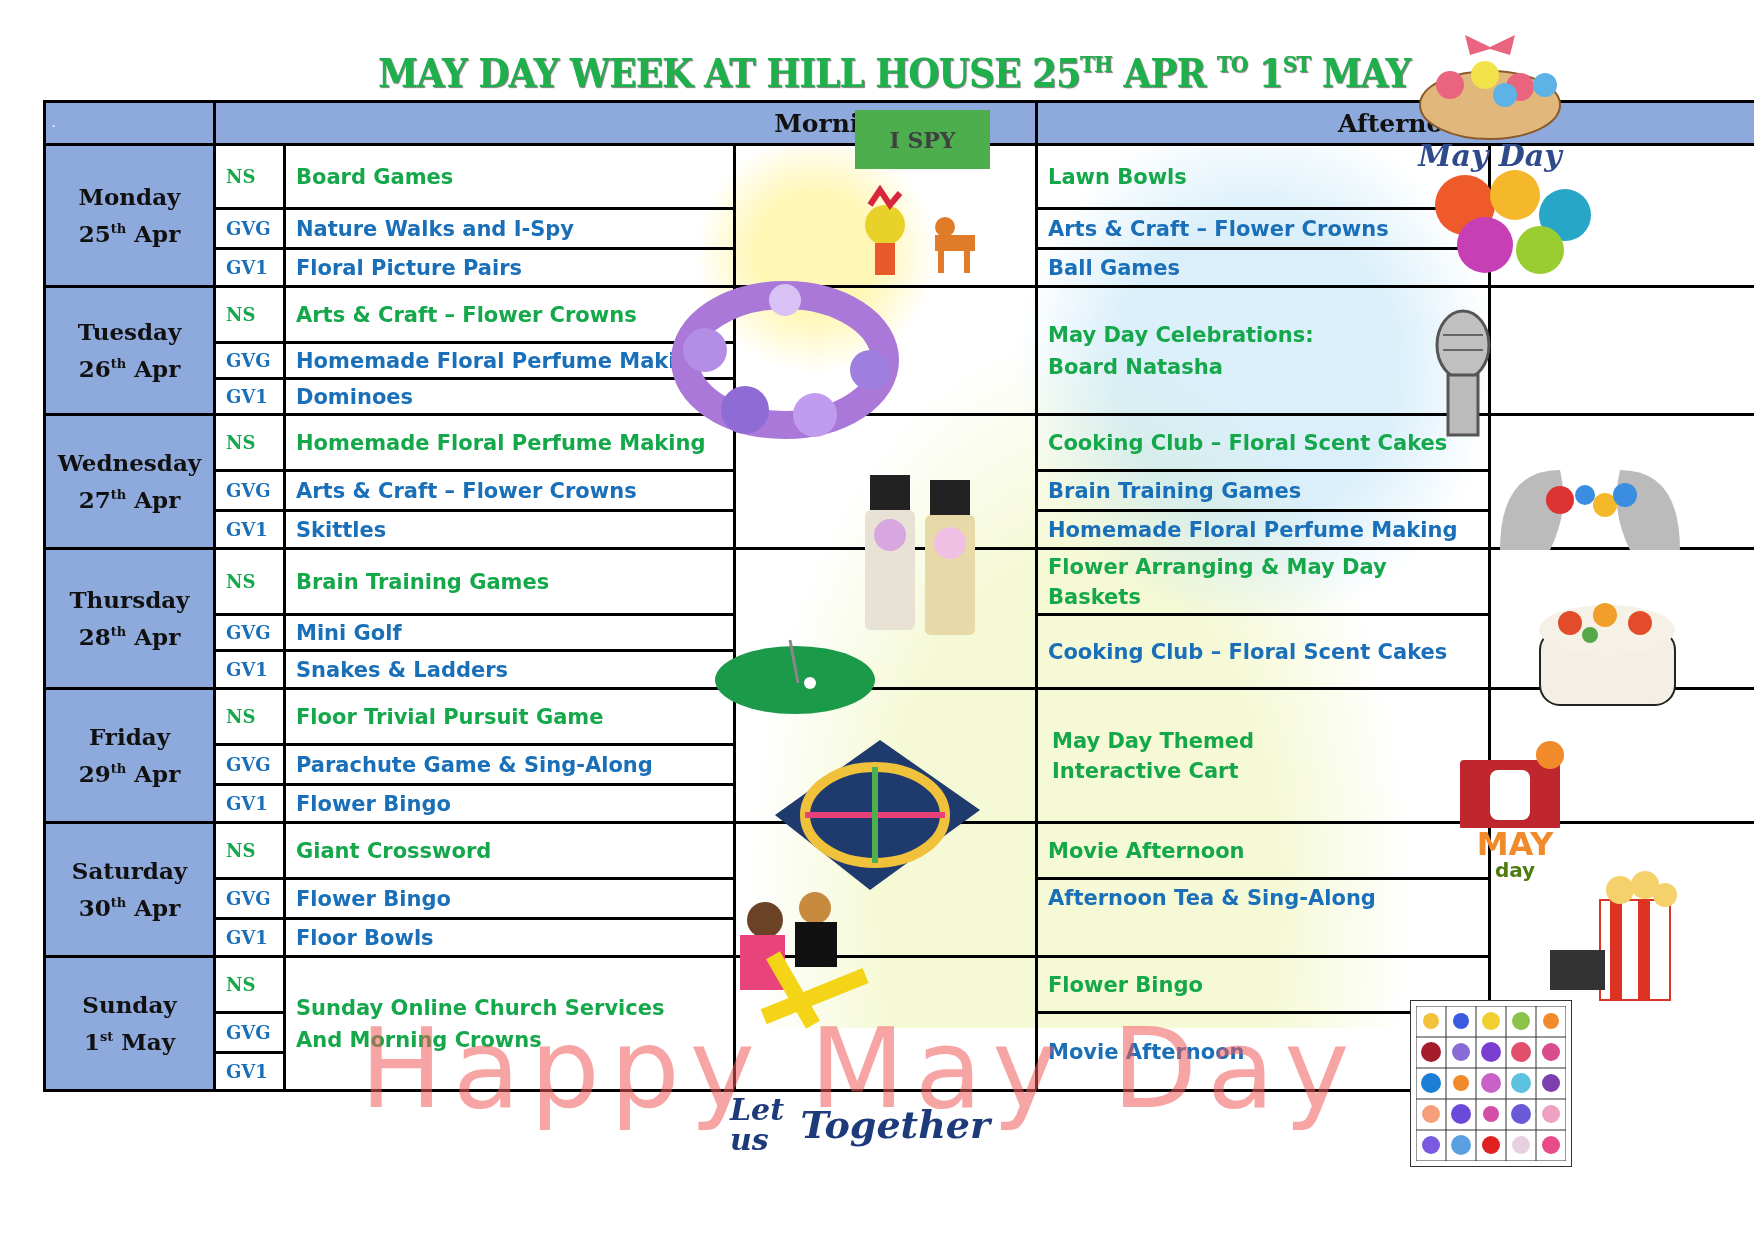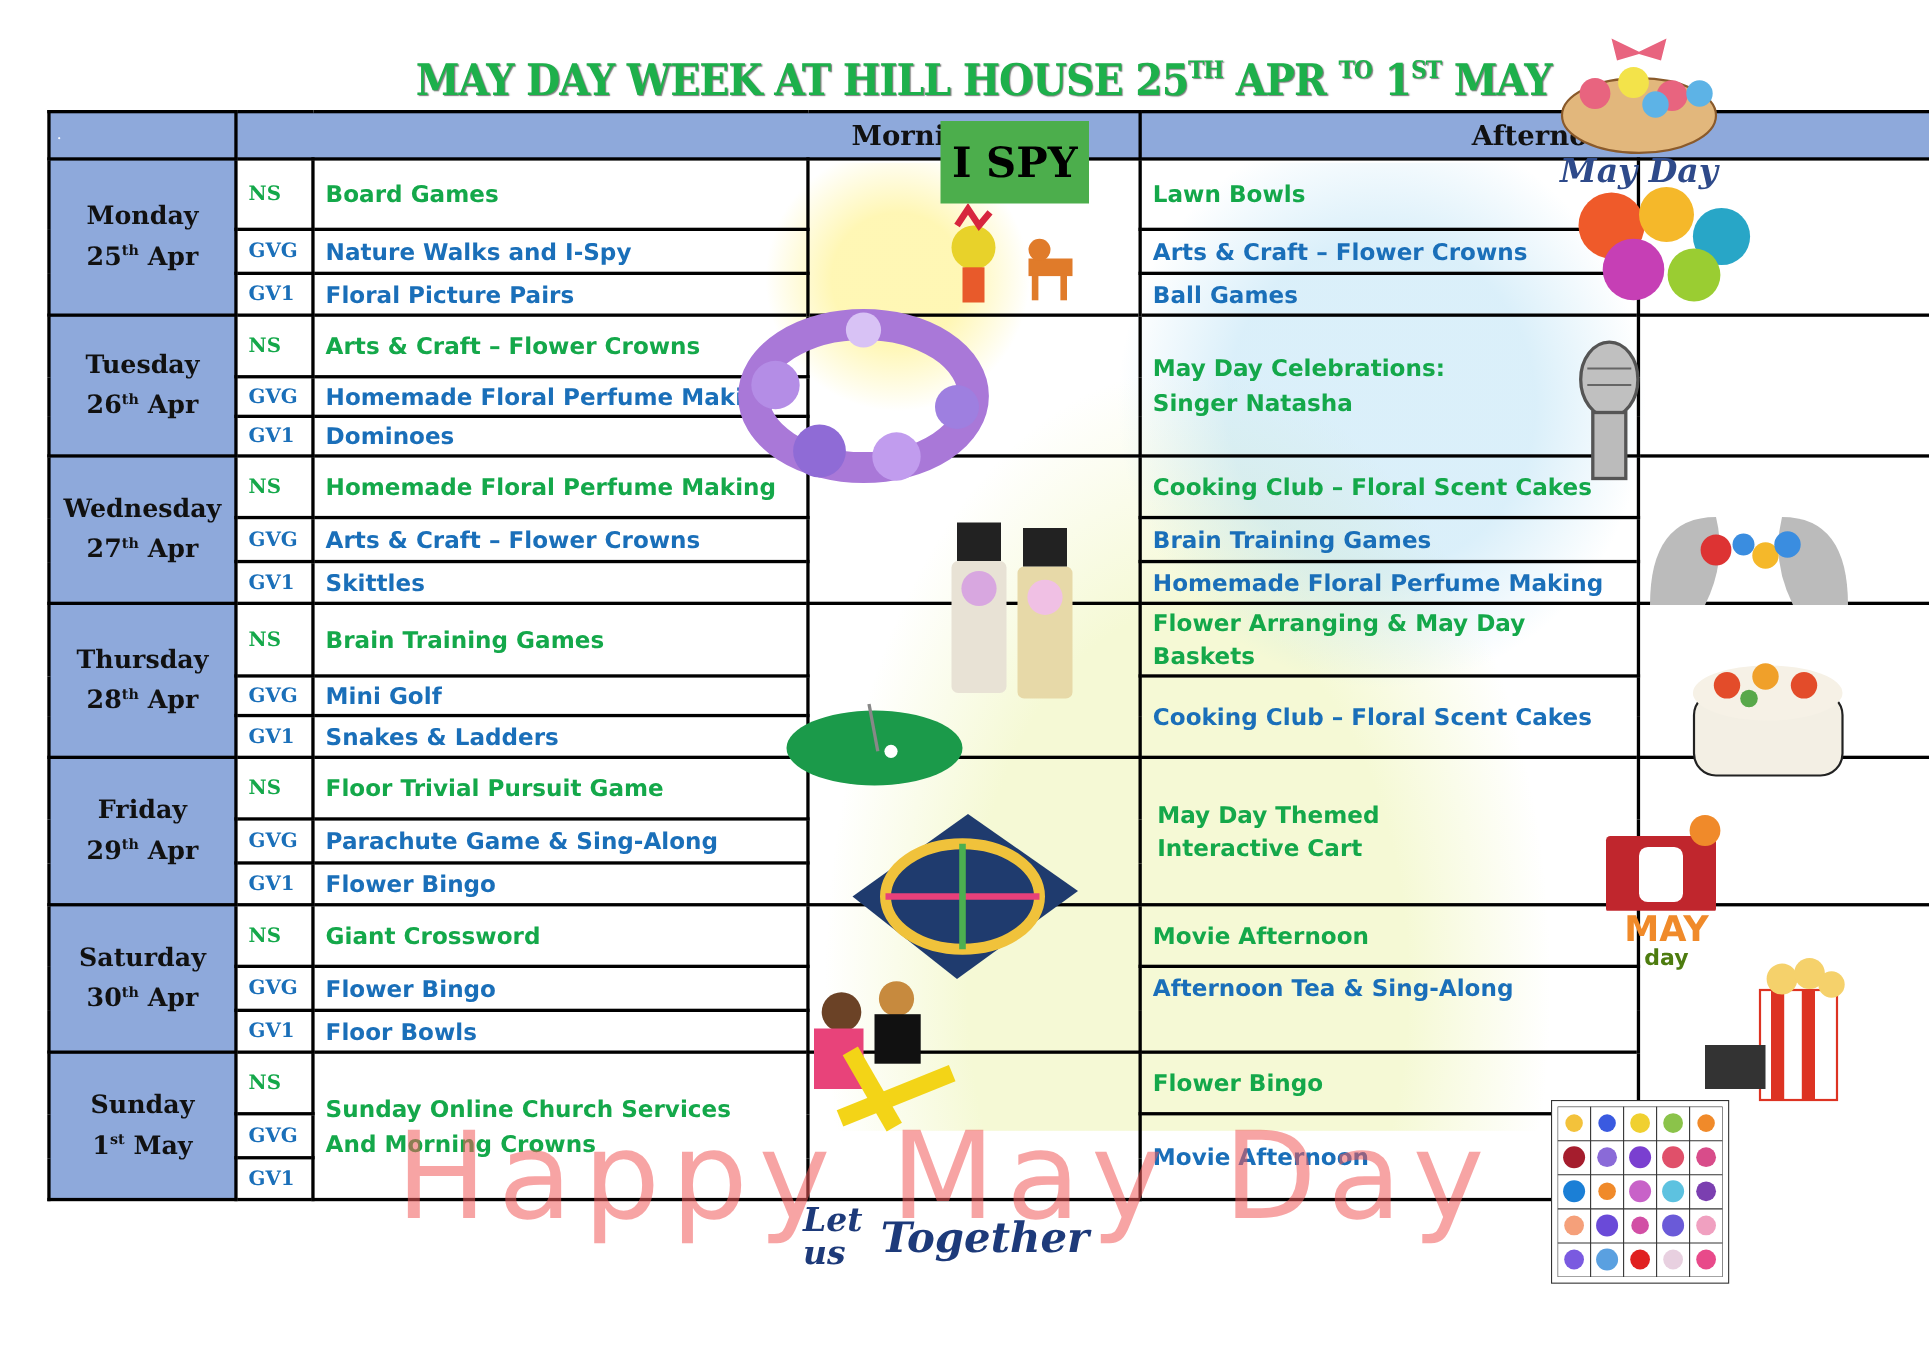--- a/index.html
+++ b/index.html
@@ -80,21 +80,21 @@
     <td class="grp blue">GV1</td>
     <td class="act blue">Floral Picture Pairs</td>
     <td class="act blue">Ball Games</td>
   </tr>
 
   <tr style="height:56px">
     <td class="day" rowspan="3"><span>Tuesday</span><br><span>26</span><sup>th</sup><span> Apr</span></td>
     <td class="grp green">NS</td>
     <td class="act green">Arts &amp; Craft – Flower Crowns</td>
     <td rowspan="3"></td>
-    <td class="act green" rowspan="3" style="line-height:32px"><span>May Day Celebrations:</span><br><span>Singer Natasha</span></td>
+    <td class="act green" rowspan="3" style="line-height:32px"><span>May Day Celebrations:</span><br><span>Board Natasha</span></td>
     <td rowspan="3"></td>
   </tr>
   <tr style="height:36px">
     <td class="grp blue">GVG</td>
     <td class="act blue">Homemade Floral Perfume Making</td>
   </tr>
   <tr style="height:36px">
     <td class="grp blue">GV1</td>
     <td class="act blue">Dominoes</td>
   </tr>
@@ -184,21 +184,21 @@
     <td class="act blue" rowspan="2">Movie Afternoon</td>
   </tr>
   <tr style="height:38px">
     <td class="grp blue">GV1</td>
   </tr>
 </tbody>
   </table>
 
 <div class="happy">Happy May Day</div>
 
-<div class="pic" style="left:855px;top:110px;width:135px;height:75px;background:#4cae4c;color:#000000;font-size:38px;font-family:'DejaVu Serif',serif">
+<div class="pic" style="left:855px;top:110px;width:135px;height:59px;background:#4cae4c;color:#404040;font-size:22px;font-family:'DejaVu Serif',serif">
     <span>I SPY</span>
   </div>
 <div class="pic" style="left:850px;top:185px;width:140px;height:95px">
   <svg width="140" height="95">
       <circle cx="35" cy="40" r="20" fill="#e8d22a"></circle>
       <path d="M20 20 l10 -15 l10 15 l10 -12" stroke="#d7263d" stroke-width="6" fill="none"></path>
       <rect x="25" y="58" width="20" height="32" fill="#e85a2b"></rect>
       <rect x="85" y="50" width="40" height="16" fill="#e07b2a"></rect>
       <circle cx="95" cy="42" r="10" fill="#e07b2a"></circle>
       <rect x="88" y="64" width="6" height="24" fill="#e07b2a"></rect>

